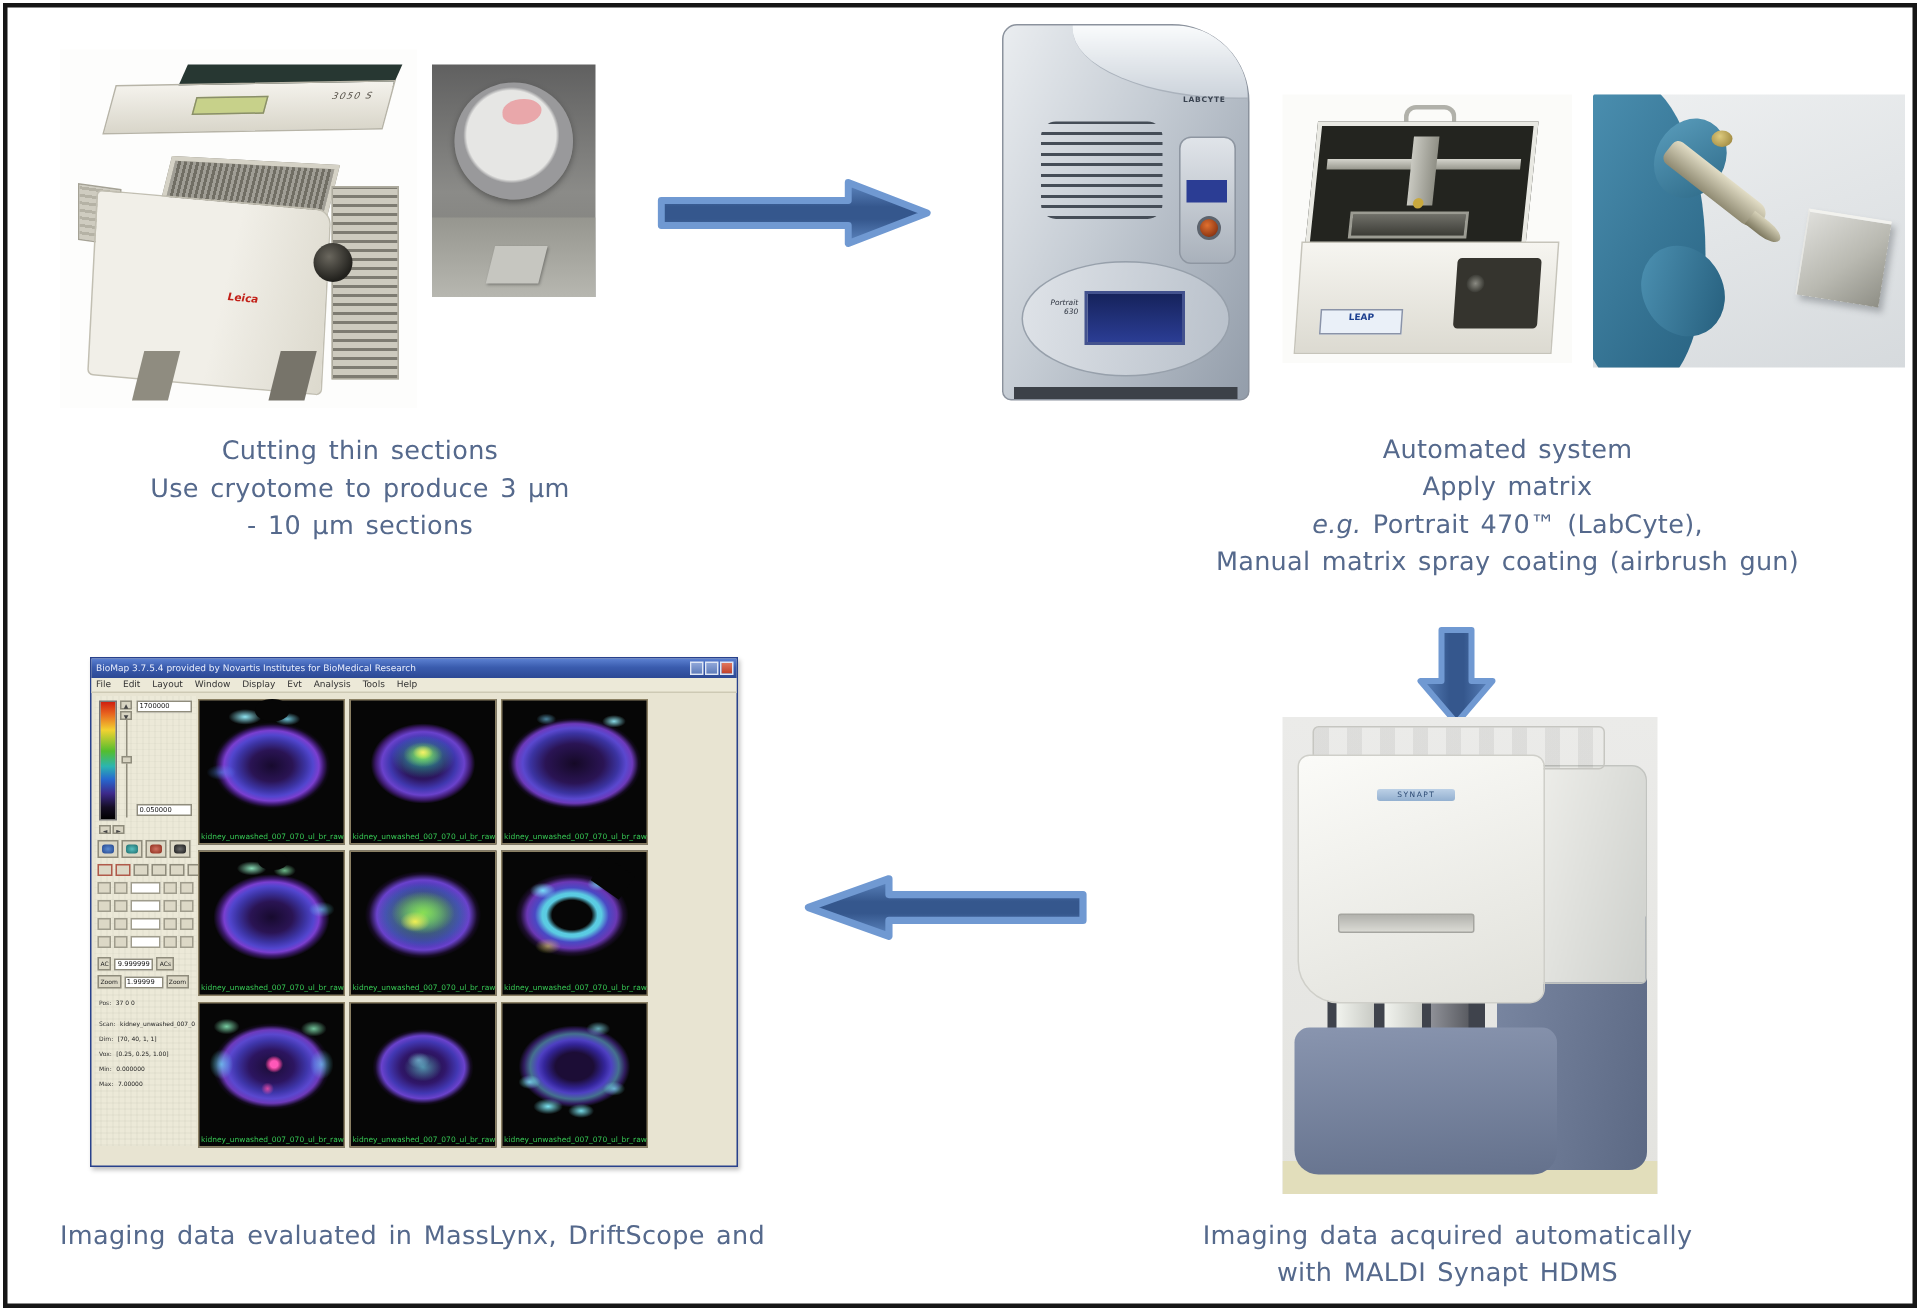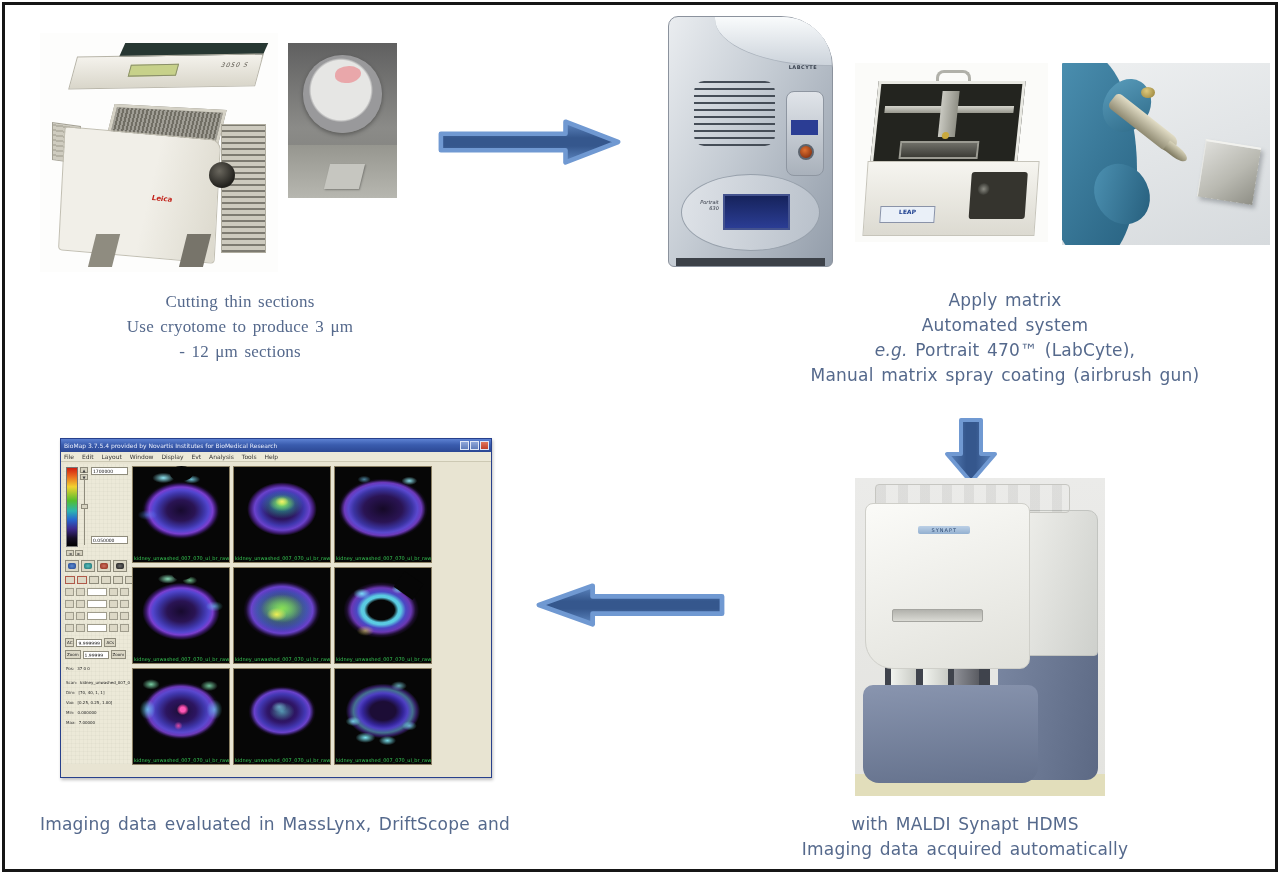--- a/index.html
+++ b/index.html
@@ -3,21 +3,21 @@
 <meta charset="utf-8">
 <style>
   * { margin:0; padding:0; box-sizing:border-box; }
   html,body { background:#ffffff; }
   body { font-family:"DejaVu Sans", sans-serif; }
   .canvas { position:relative; width:1280px; height:874px; background:#fff; overflow:hidden; }
   .frame { position:absolute; inset:2px; border:3px solid #161616; pointer-events:none; z-index:50; }
 
   
   .caption { position:absolute; text-align:center; color:#55698c; font-size:17px; line-height:25px; letter-spacing:.2px; word-spacing:2px; }
-  .cap-cutting   { left:40px;  top:289px; width:400px;font-family:Liberation Serif, serif; }
+  .cap-cutting   { left:40px;  top:289px; width:400px; }
   .cap-matrix    { left:755px; top:288px; width:500px; }
   .cap-acquired  { left:755px; top:812px; width:420px; }
   .cap-evaluated { left:30px;  top:812px; width:490px; }
   .caption .it { font-style:italic; }
 
   
   .arrow { position:absolute; }
   .arrow-right { left:432px; top:118px; width:195px; height:48px; }
   .arrow-down  { left:942px; top:416px; width:58px;  height:70px; }
   .arrow-left  { left:530px; top:582px; width:200px; height:46px; }
@@ -212,21 +212,21 @@
     <div class="chuck-ring">
       <div class="chuck-tissue"></div>
     </div>
     <div class="chuck-stage"></div>
     <div class="chuck-block"></div>
   </div>
 
   <div class="caption cap-cutting">
     <div>Cutting thin sections</div>
     <div>Use cryotome to produce 3 μm</div>
-    <div>- 12 μm sections</div>
+    <div>- 10 μm sections</div>
   </div>
 
   <svg class="arrow arrow-right" viewBox="0 0 200 52">
     <defs>
       <linearGradient id="agR" x1="0" y1="0" x2="0" y2="1">
         <stop offset="0" stop-color="#5d86c0"></stop>
           <stop offset="0.4" stop-color="#35578d"></stop>
         <stop offset="0.6" stop-color="#35578d"></stop>
           <stop offset="1" stop-color="#5d86c0"></stop>
       </linearGradient>
@@ -271,22 +271,22 @@
     <div class="glove-a"></div>
     <div class="glove-b"></div>
     <div class="glove-c"></div>
     <div class="ab-body"></div>
     <div class="ab-tip"></div>
     <div class="ab-cup"></div>
     <div class="plate"></div>
   </div>
 
   <div class="caption cap-matrix">
+    <div>Automated system</div>
     <div>Apply matrix</div>
-    <div>Automated system</div>
     <div><span class="it">e.g.</span><span> Portrait 470™ (LabCyte),</span></div>
     <div>Manual matrix spray coating (airbrush gun)</div>
   </div>
 
   <svg class="arrow arrow-down" viewBox="0 0 56 70">
     <defs>
       <linearGradient id="agD" x1="0" y1="0" x2="1" y2="0">
         <stop offset="0" stop-color="#5d86c0"></stop>
           <stop offset="0.4" stop-color="#35578d"></stop>
         <stop offset="0.6" stop-color="#35578d"></stop>
@@ -307,22 +307,22 @@
       <div class="syn-col c3"></div>
     </div>
     <div class="syn-base-l"></div>
     <div class="syn-upper">
       <div class="syn-label">SYNAPT</div>
       <div class="syn-slot"></div>
     </div>
   </div>
 
   <div class="caption cap-acquired">
+    <div>Imaging data acquired automatically</div>
     <div>with MALDI Synapt HDMS</div>
-    <div>Imaging data acquired automatically</div>
   </div>
 
   <svg class="arrow arrow-left" viewBox="0 0 200 48">
     <defs>
       <linearGradient id="agL" x1="0" y1="0" x2="0" y2="1">
         <stop offset="0" stop-color="#5d86c0"></stop>
           <stop offset="0.4" stop-color="#35578d"></stop>
         <stop offset="0.6" stop-color="#35578d"></stop>
           <stop offset="1" stop-color="#5d86c0"></stop>
       </linearGradient>

